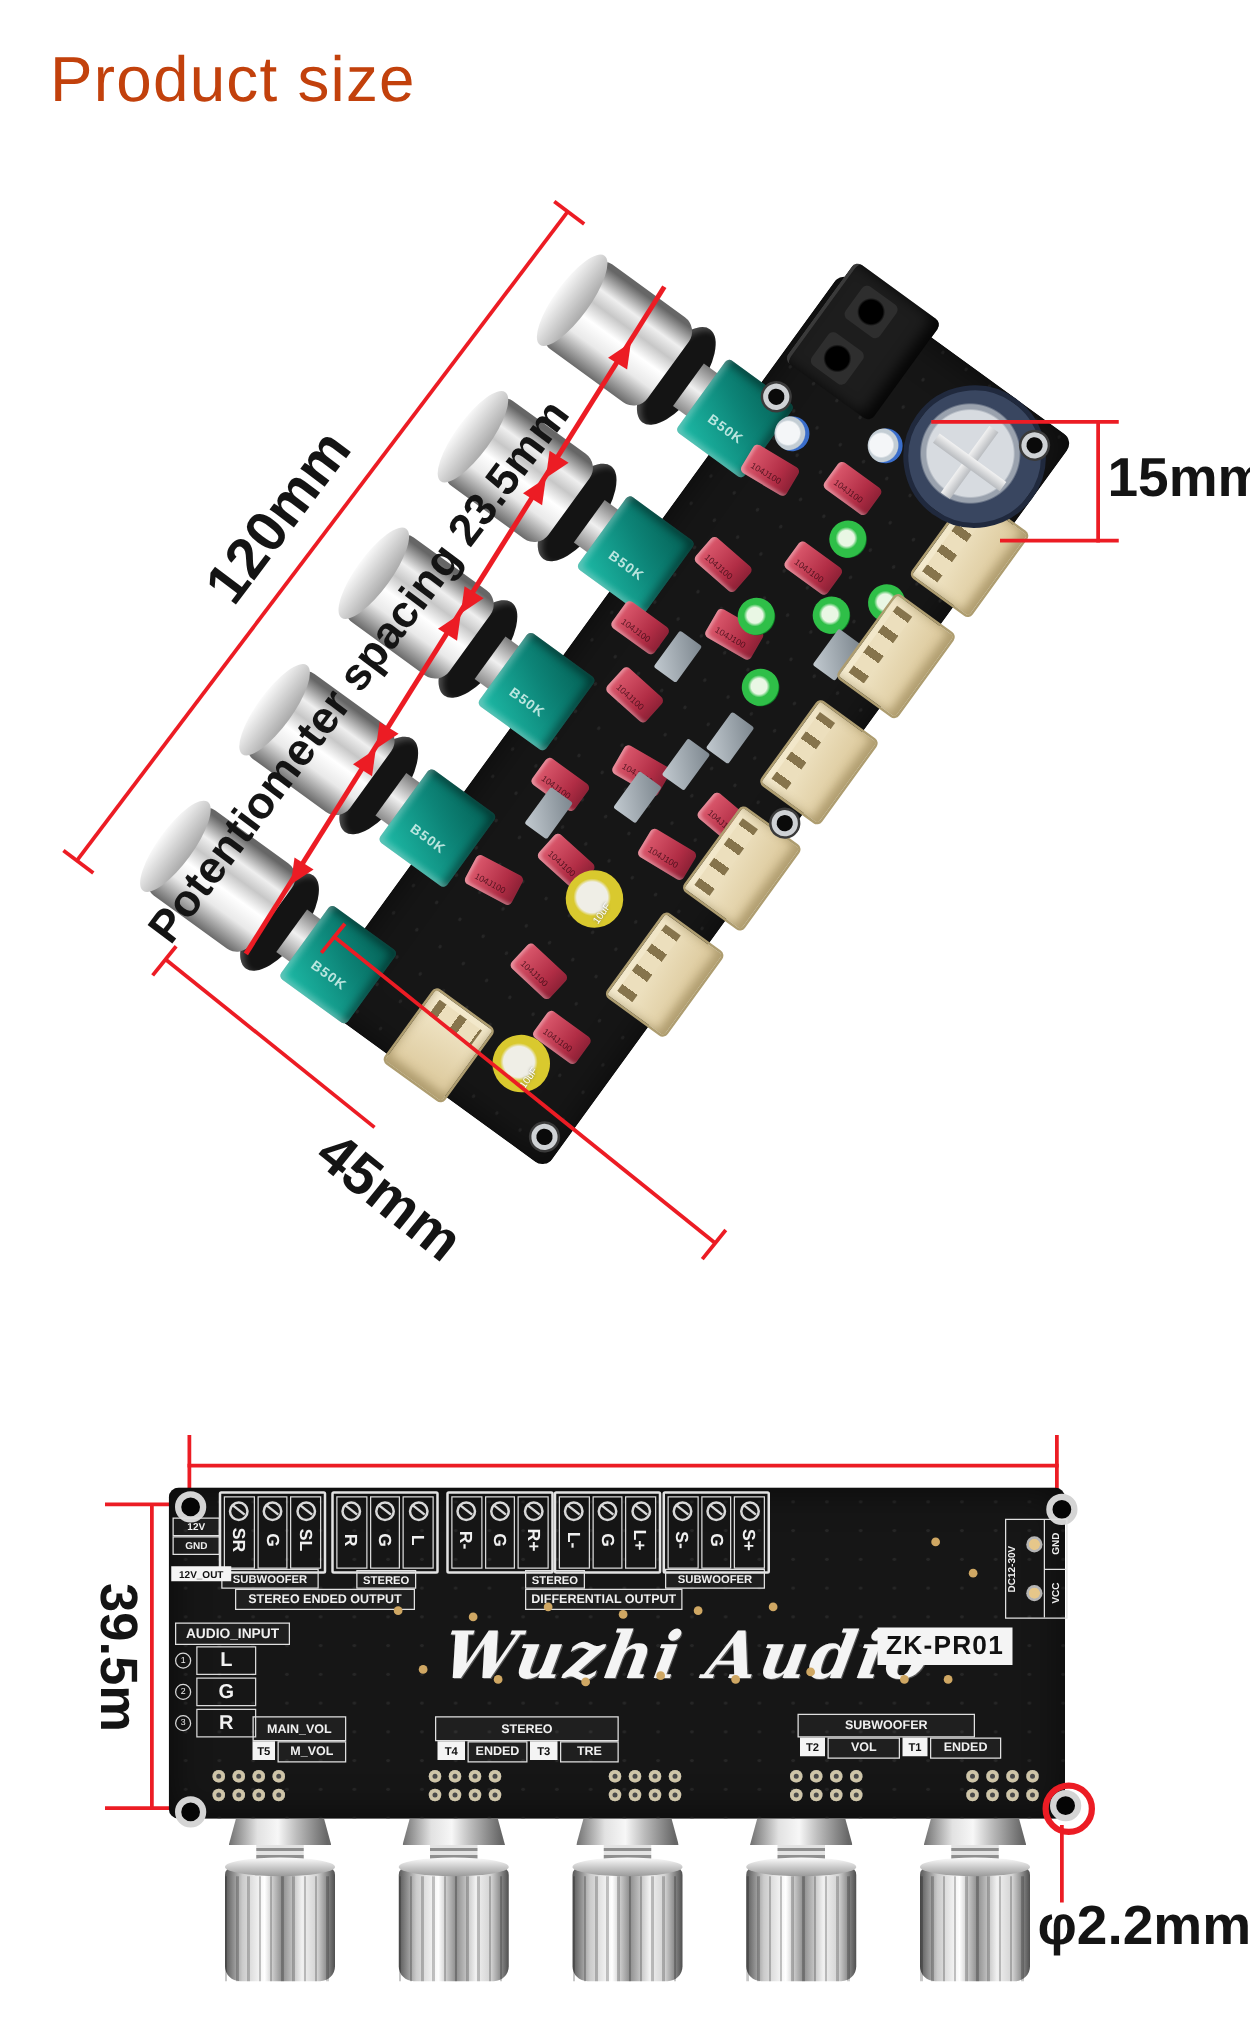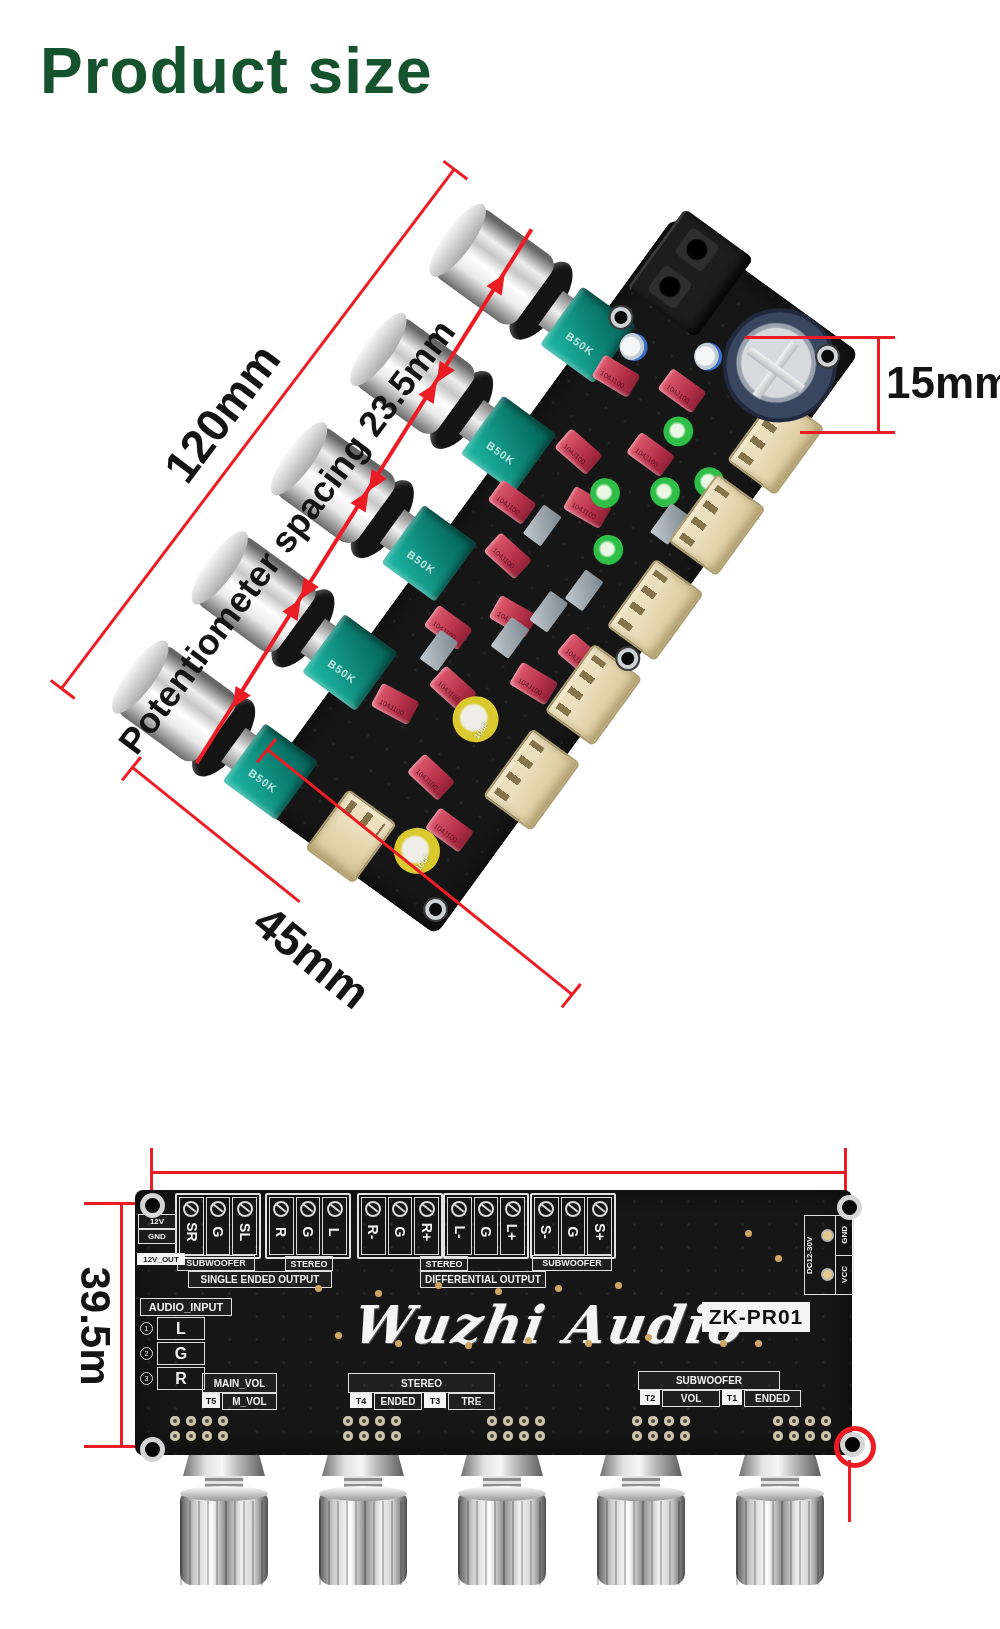--- a/index.html
+++ b/index.html
@@ -1,19 +1,19 @@
 <!DOCTYPE html>
 <html><head>
 <meta charset="utf-8">
 <style>
   html,body{margin:0;padding:0;background:#fff;}
   #canvas{position:relative;width:1000px;height:1629px;background:#fff;overflow:hidden;
           font-family:"Liberation Sans",sans-serif;}
   
-  .title{position:absolute;left:40px;top:34px;font-size:64px;font-weight:bold;color:#14532d;letter-spacing:1px;}
+  .title{position:absolute;left:40px;top:34px;font-size:51px;font-weight:normal;color:#c2410c;letter-spacing:1px;}
   
   .dline{position:absolute;height:0;border-top:3px solid #ec1c24;transform-origin:0 0;}
   .dline .vt{position:absolute;width:3px;background:#ec1c24;}
   .dline .tick{position:absolute;width:3px;height:30px;background:#ec1c24;top:-15px;}
   .vline{position:absolute;width:3px;background:#ec1c24;}
   .hline{position:absolute;height:3px;background:#ec1c24;}
   .ah{position:absolute;top:-10px;width:0;height:0;border-top:9px solid transparent;border-bottom:9px solid transparent;}
   .ah.r{border-left:20px solid #ec1c24;}
   .ah.l{border-right:20px solid #ec1c24;}
   .dimtext{position:absolute;color:#141414;font-weight:bold;white-space:nowrap;}
@@ -352,21 +352,21 @@
           <div class="plab">G</div>
         </div>
       <div class="tcell">
           <div class="scr"></div>
           <div class="plab">S+</div>
         </div>
     </div>
 
     <div class="capbox" style="left:42px;top:65px;width:76px;height:14px;font-size:9px;">SUBWOOFER</div>
     <div class="capbox" style="left:150px;top:66px;width:46px;height:13px;font-size:9px;">STEREO</div>
-    <div class="capbox" style="left:53px;top:81px;width:142px;height:15px;font-size:10px;">SINGLE ENDED OUTPUT</div>
+    <div class="capbox" style="left:53px;top:81px;width:142px;height:15px;font-size:10px;">STEREO ENDED OUTPUT</div>
     <div class="capbox" style="left:285px;top:66px;width:46px;height:13px;font-size:9px;">STEREO</div>
     <div class="capbox" style="left:285px;top:81px;width:124px;height:15px;font-size:10px;">DIFFERENTIAL OUTPUT</div>
     <div class="capbox" style="left:397px;top:65px;width:78px;height:14px;font-size:9px;">SUBWOOFER</div>
 
     <div class="capbox" style="left:3px;top:24px;width:36px;height:13px;font-size:8px;">12V</div>
     <div class="capbox" style="left:3px;top:39px;width:36px;height:13px;font-size:8px;">GND</div>
     <div class="whitebox" style="left:2px;top:63px;width:48px;height:12px;font-size:8px;">12V_OUT</div>
 
     <div class="capbox" style="left:5px;top:108px;width:90px;height:16px;font-size:11px;">AUDIO_INPUT</div>
     <div style="position:absolute;left:5px;top:127px;">
@@ -471,20 +471,21 @@
       <div class="gdot" style="left: 450px; top: 150px;"></div>
       <div class="gdot" style="left: 510px; top: 144px;"></div>
       <div class="gdot" style="left: 610px; top: 40px;"></div>
       <div class="gdot" style="left: 640px; top: 65px;"></div>
       <div class="gdot" style="left: 585px; top: 150px;"></div>
       <div class="gdot" style="left: 620px; top: 150px;"></div>
     </div>
 
   <div style="position:absolute;left:834px;top:1426px;width:32px;height:32px;border:5px solid #ec1c24;border-radius:50%;"></div>
   <div class="vline" style="left:848px;top:1460px;height:62px;"></div>
+  <div class="dimtext" style="left:830px;top:1516px;font-size:44px;">φ2.2mm</div>
 
 <div class="bknob" style="left: 180px;">
       <div class="nut"></div>
       <div class="thread"></div>
       <div class="bbody"></div>
     </div>
     <div class="bknob" style="left: 319px;">
       <div class="nut"></div>
       <div class="thread"></div>
       <div class="bbody"></div>

